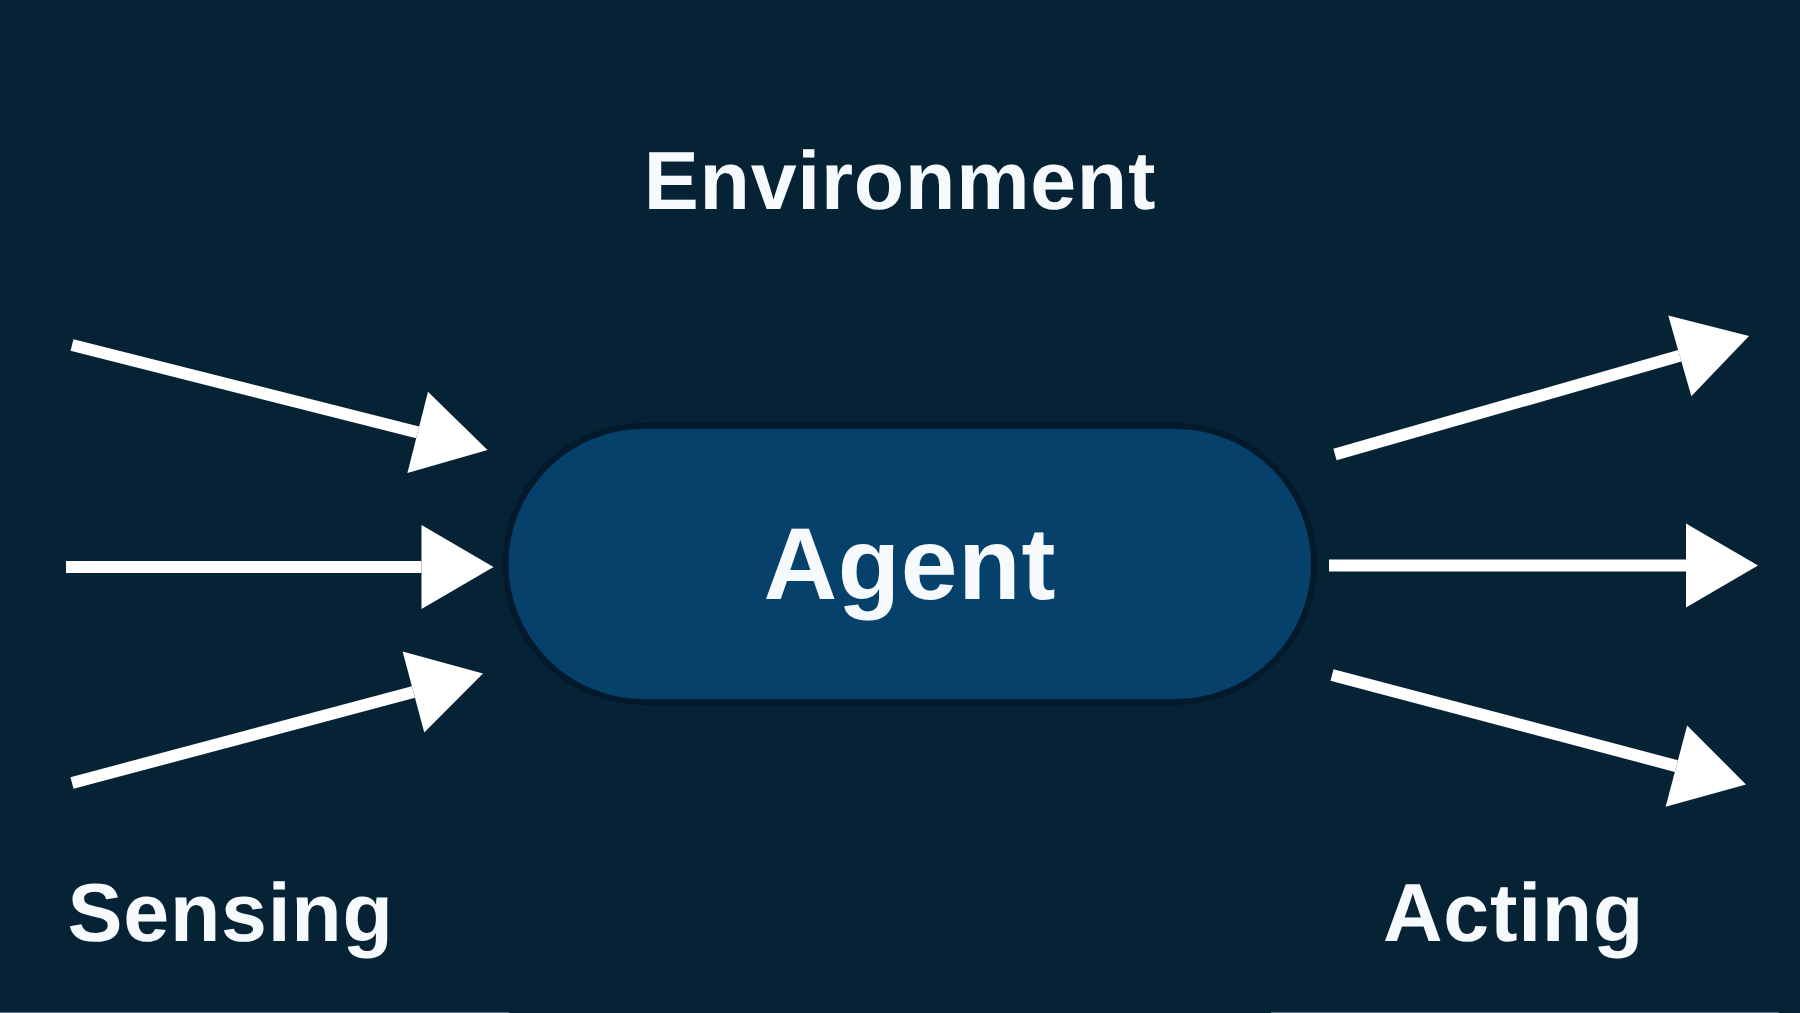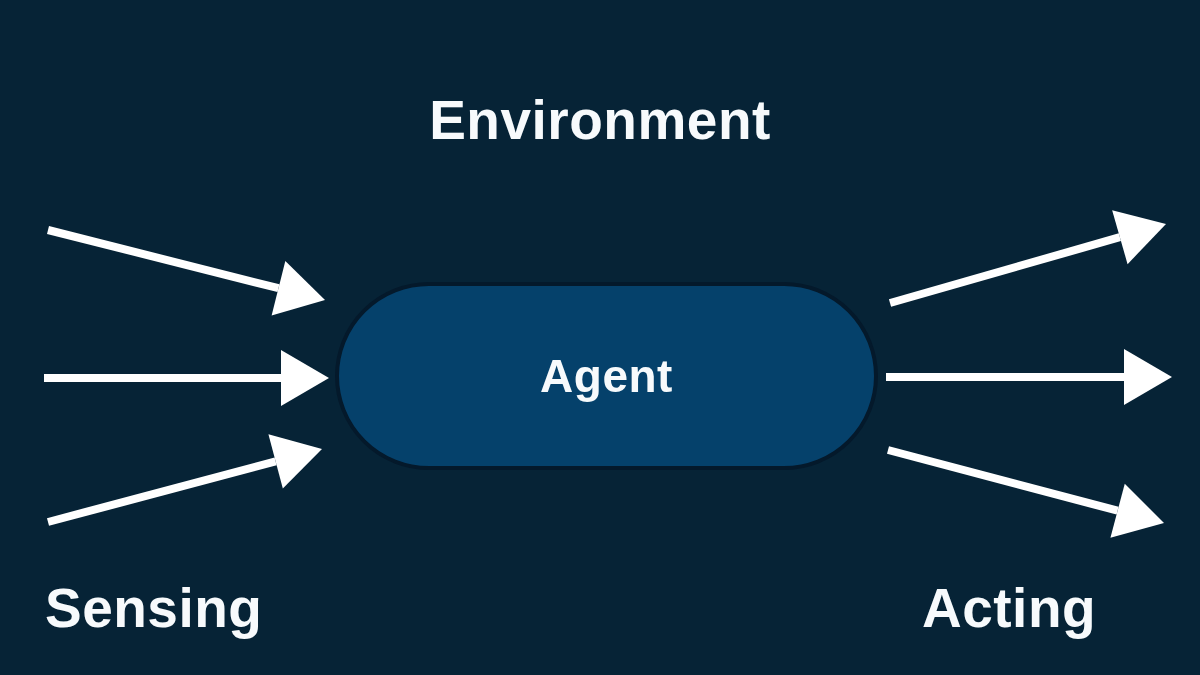--- a/index.html
+++ b/index.html
@@ -57,21 +57,21 @@
     background: var(--node-fill);
     border: 4px solid var(--node-border);
     border-radius: 94px;
     display: flex;
     align-items: center;
     justify-content: center;
   }
   .agent-node span {
     color: var(--text);
     font-weight: 600;
-    font-size: 46px;
+    font-size: 68px;
     line-height: 1;
     letter-spacing: 0.5px;
   }
 </style>
 </head>
 <body>
 
 <div class="stage">
   <svg id="arrow-svg" class="arrows-layer" viewBox="0 0 1200 675">
       <line x1="48" y1="230" x2="278.462958722052" y2="288.23973686116835" stroke="#ffffff" stroke-width="8"></line>

